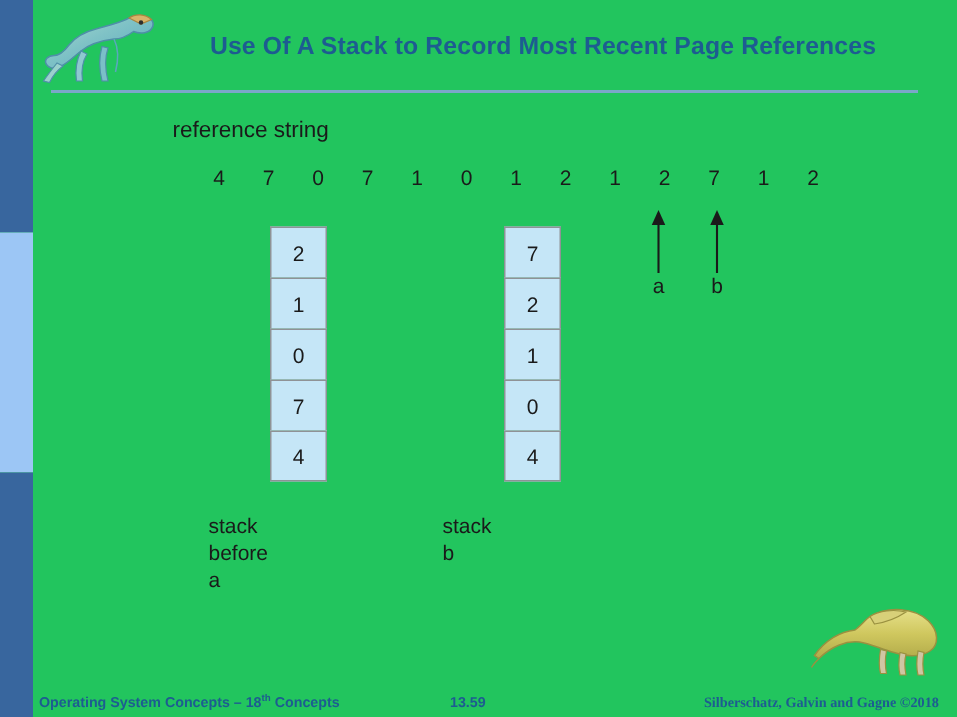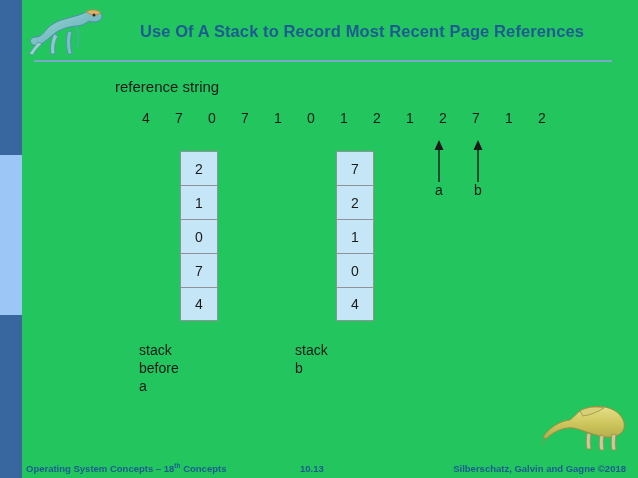--- a/index.html
+++ b/index.html
@@ -148,21 +148,21 @@
   .footer-text {
     position: absolute;
     bottom: 4px;
     font-size: 9.5px;
     font-weight: bold;
     color: #1d5c91;
     white-space: nowrap;
   }
   #footer-left   { left: 26px; }
   #footer-center { left: 300px; }
-  #footer-right  { right: 12px; }
+  #footer-right  { right: 12px; font-family: Liberation Serif, serif; }
   #footer-left sup { font-size: 6.5px; vertical-align: super; }
 </style>
 </head>
 <body>
 
 <div id="slide">
 
   <div class="band" id="band-top"></div>
   <div class="band" id="band-mid"></div>
   <div class="band" id="band-bottom"></div>
@@ -271,17 +271,17 @@
       <path d="M72 32 C71 38 71 44 72 48 L76 48 C75 43 75 38 76 33 Z" fill="#cfc6a3" stroke="#9a9140" stroke-width="0.8"></path>
       <path d="M47 31 C46 37 46 43 47 47 L51 47 C50 42 50 37 51 32 Z" fill="#cfc6a3" stroke="#9a9140" stroke-width="0.8"></path>
       <path d="M6 37 C4 39 2 41 1 43" fill="none" stroke="#9a9140" stroke-width="1"></path>
     </svg>
   </div>
 
   <div class="footer-text" id="footer-left">
     <span>Operating System Concepts – 18</span><sup>th</sup><span> Concepts</span>
   </div>
 
-  <div class="footer-text" id="footer-center">10.13</div>
+  <div class="footer-text" id="footer-center">13.59</div>
 
   <div class="footer-text" id="footer-right">Silberschatz, Galvin and Gagne ©2018</div>
 
 </div>
 
 </body></html>

